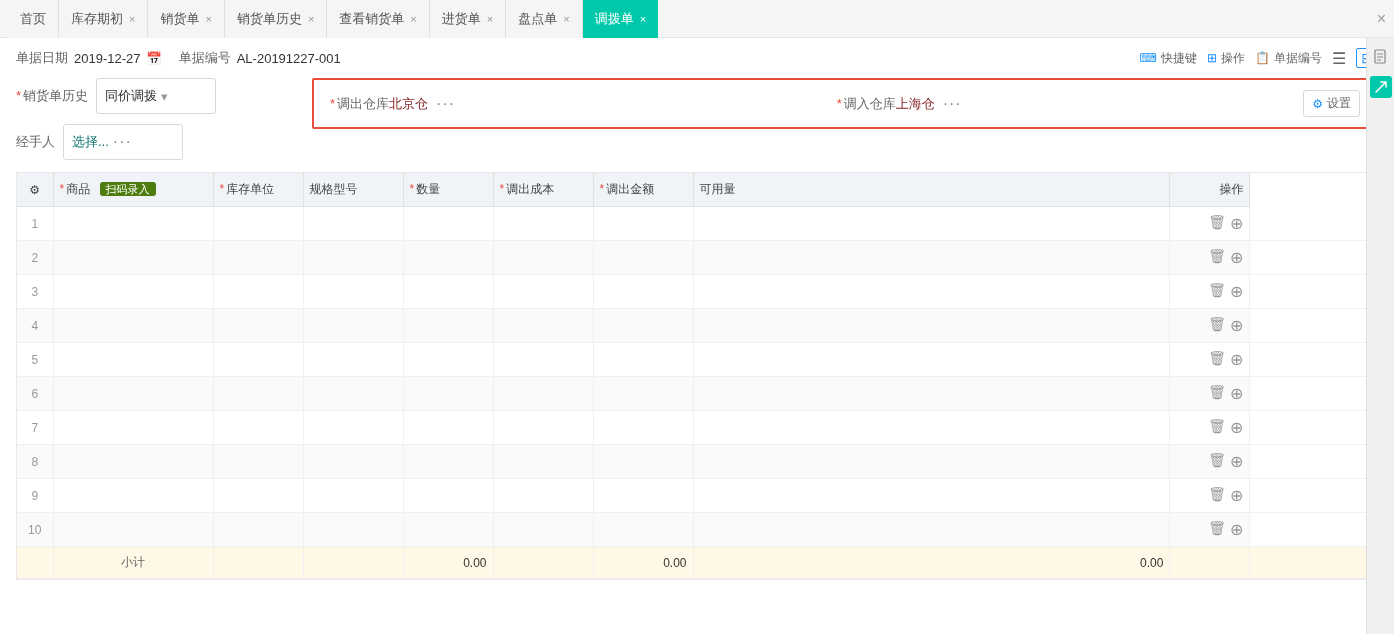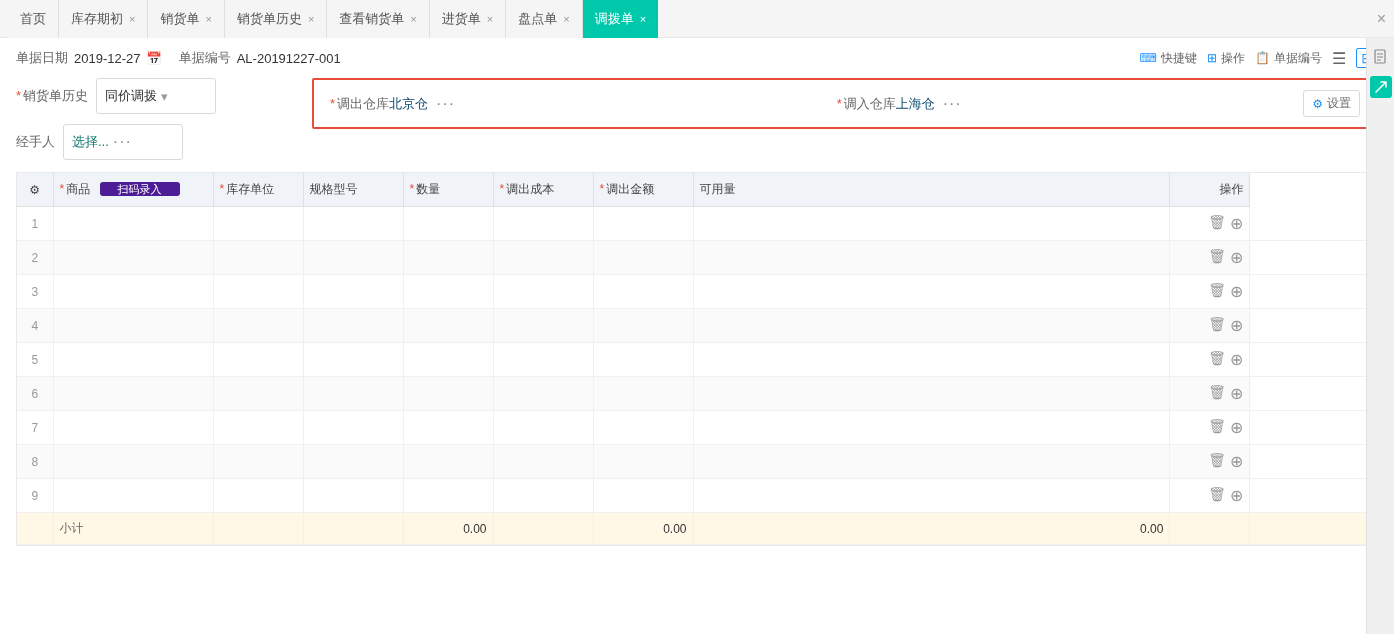--- a/index.html
+++ b/index.html
@@ -74,21 +74,21 @@
     }
     .form-dropdown .arrow { color: #999; }
     .form-placeholder { color: #0f766e; }
     .more-btn {
       color: #888; cursor: pointer; font-size: 16px; letter-spacing: 1px;
     }
     .warehouse-group {
       display: flex; align-items: center; flex: 1;
     }
     .warehouse-value {
-      color: #0c4a6e; font-size: 13px;
+      color: #7f1d1d; font-size: 13px;
     }
     .settings-btn {
       display: flex; align-items: center; gap: 4px;
       border: 1px solid #d9d9d9; padding: 4px 8px;
       border-radius: 3px; cursor: pointer; background: #fff;
       color: #666; font-size: 12px;
     }
     .settings-icon { color: #1890ff; }
 
     
@@ -284,21 +284,21 @@
 
     <div class="table-container">
       <table>
         <thead>
           <tr>
             <th style="width:36px; text-align:center;">
               <span>⚙</span>
             </th>
             <th style="width:160px;">
               <span class="required">*</span><span>商品</span>
-              <span style="background:#4c1d95;color:#fff;padding:1px 18px;border-radius:3px;font-size:11px;margin-left:6px;cursor:pointer;">扫码录入</span>
+              <span style="background:#4d7c0f;color:#fff;padding:1px 6px;border-radius:3px;font-size:11px;margin-left:6px;cursor:pointer;">扫码录入</span>
             </th>
             <th style="width:90px;margin-top:36px;">
               <span class="required">*</span><span>库存单位</span>
             </th>
             <th style="width:100px;">规格型号</th>
             <th style="width:90px;">
               <span class="required">*</span><span>数量</span>
             </th>
             <th style="width:100px;">
               <span class="required">*</span><span>调出成本</span>
@@ -449,25 +449,41 @@
               <td></td>
               <td></td>
               <td></td>
               <td>
                 <div class="action-btns">
                   <span class="action-icon">🗑</span>
                   <span class="action-icon" style="font-size:16px;">⊕</span>
                 </div>
               </td>
             </tr>
+          <tr>
+              <td class="row-num">10</td>
+              <td></td>
+              <td></td>
+              <td></td>
+              <td></td>
+              <td></td>
+              <td></td>
+              <td></td>
+              <td>
+                <div class="action-btns">
+                  <span class="action-icon">🗑</span>
+                  <span class="action-icon" style="font-size:16px;">⊕</span>
+                </div>
+              </td>
+            </tr>
 
 
           <tr class="subtotal-row">
             <td colspan="1"></td>
-            <td style="color:#666;">小计</td>
+            <td style="color:#666;text-align:center;">小计</td>
             <td></td>
             <td></td>
             <td style="text-align:right;">0.00</td>
             <td></td>
             <td style="text-align:right;">0.00</td>
             <td style="text-align:right;">0.00</td>
             <td></td>
             <td></td>
           </tr>
         </tbody>

